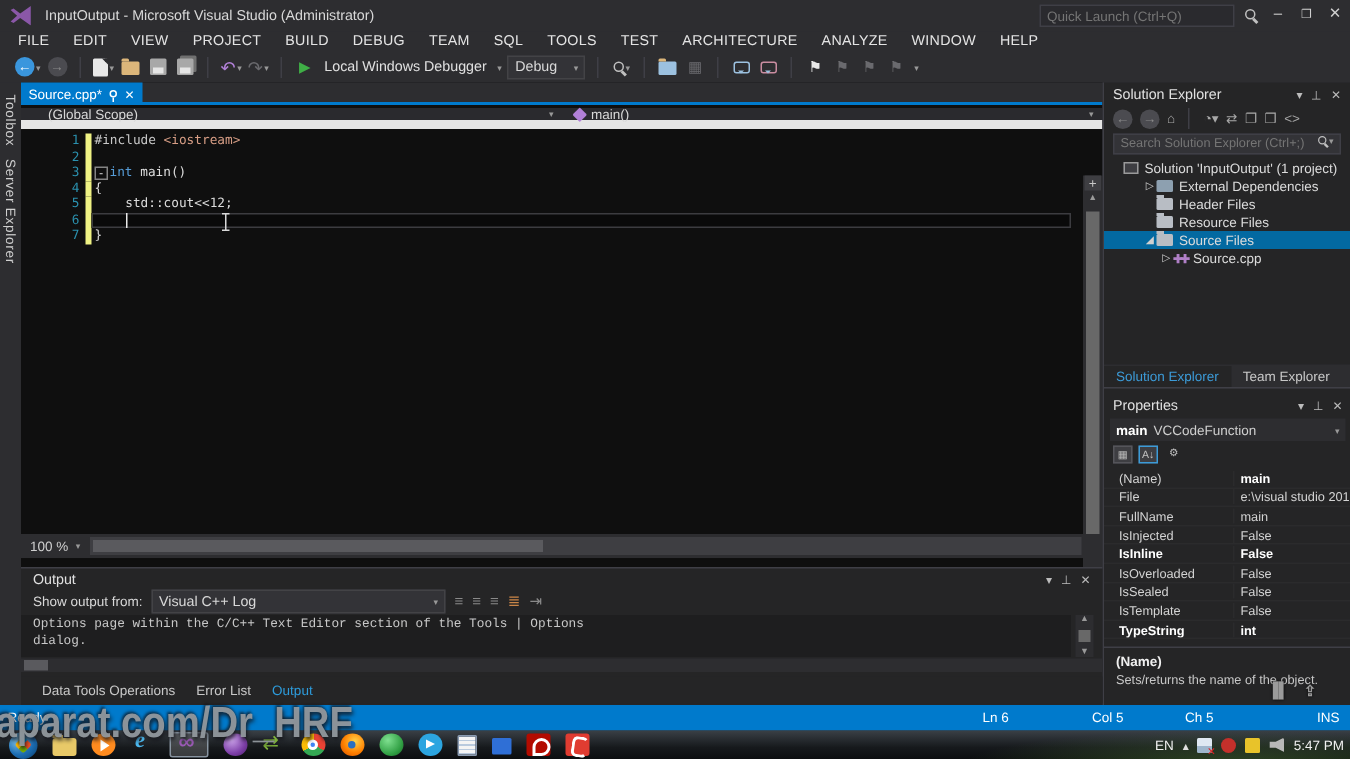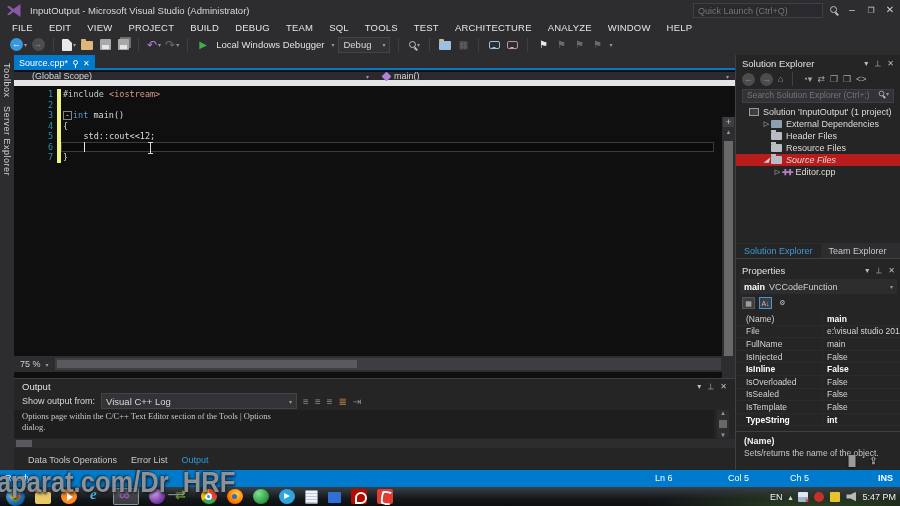--- a/index.html
+++ b/index.html
@@ -98,21 +98,21 @@
   .ph-ico { margin-left:6px; color:#bcbcbc; font-size:8px; }
   .ph-ico.dd::before { content:"▾"; }
   .ph-ico.pin::before { content:"⊣"; transform:rotate(90deg); display:inline-block; }
   .ph-ico.cls::before { content:"✕"; }
   #se-toolbar { height:16px; display:flex; align-items:center; gap:5px; padding:0 6px; color:#a8a8a8; font-size:9px; }
   .seti { font-size:9px; color:#a8a8a8; }
   #se-search { margin:2px 6px; height:14px; background:#333337; border:1px solid #3f3f46; display:flex; align-items:flex-start; padding:0 4px; }
   #se-search input { flex:1; background:transparent; border:none; color:#8a8a8a; font-size:8.5px; font-family:"Liberation Sans",sans-serif; outline:none; }
   #solution-tree { margin-top:3px; }
   .tree-row { display:flex; align-items:center; height:12px; font-size:9px; color:#dcdcdc; white-space:nowrap; }
-  .tree-row.selected { background:#b91c1c;font-style:italic; }
+  .tree-row.selected { background:#0369a1; }
   .tree-row.bold { font-weight:bold; }
   .tree-arrow { width:9px; font-size:7px; color:#d0d0d0; text-align:center; flex:none; }
   .ticon { flex:none; margin-right:4px; }
   .ticon-solution { width:10px; height:8px; border:1px solid #9a9a9a; background:#3e3e42; }
   .ticon-project { width:10px; height:9px; background:#9b9b9b; border:1px solid #c8c8c8; }
   .ticon-dependencies { width:11px; height:8px; background:#8da0b0; border-radius:1px; }
   .ticon-folder { width:11px; height:8px; background:#b8bdc4; border-radius:1px; position:relative; }
   .ticon-folder::before { content:""; position:absolute; left:0; top:-2px; width:5px; height:2px; background:#b8bdc4; }
   .ticon-cpp-file { color:#b07fc7; font-size:8px; font-weight:bold; }
   .ticon-cpp-file::before { content:"✚✚"; letter-spacing:-2px; }
@@ -136,35 +136,35 @@
   #prop-desc-title { font-weight:bold; font-size:9px; color:#f0f0f0; }
   #prop-desc-text { font-size:8.5px; color:#c8c8c8; margin-top:2px; }
   
   #output { position:absolute; left:14px; top:378px; width:721px; height:92px; background:#252526; border-top:1px solid #3f3f46; }
   #out-head { height:14px; display:flex; align-items:center; padding:0 8px; font-size:9.5px; color:#e0e0e0; }
   #out-row { height:16px; display:flex; align-items:center; gap:6px; padding:0 8px; }
   #out-label { font-size:9px; color:#d8d8d8; }
   #out-combo { width:196px; }
   .out-ico { color:#8a8a8a; font-size:10px; }
   .out-ico.hot { color:#c98548; }
-  #out-text { position:absolute; left:0; top:31px; width:700px; height:28px; background:#1e1e1f; padding:1px 8px; font-family:Liberation Serif, serif; font-size:8.5px; line-height:11px; color:#c8c8c8; white-space:pre; overflow:hidden; }
+  #out-text { position:absolute; left:0; top:31px; width:700px; height:28px; background:#1e1e1f; padding:1px 8px; font-family:Liberation Mono, monospace; font-size:8.5px; line-height:11px; color:#c8c8c8; white-space:pre; overflow:hidden; }
   #out-vscroll { position:absolute; right:6px; top:31px; width:12px; height:28px; background:#2d2d30; }
   #out-vthumb { position:absolute; left:2px; top:10px; width:8px; height:8px; background:#686868; }
   #out-hscroll { position:absolute; left:0; top:60px; width:721px; height:9px; background:#2d2d30; }
   #out-hthumb { position:absolute; left:2px; top:1px; width:16px; height:7px; background:#5a5a5e; }
   #out-tabs { position:absolute; left:0; top:72px; width:721px; height:18px; display:flex; align-items:center; gap:2px; padding-left:8px; background:#252526; }
   .out-tab { padding:2px 6px; font-size:9px; color:#c8c8c8; }
   .out-tab.active { color:#2d9bdb; }
   
   #statusbar { position:absolute; left:0; top:470px; width:900px; height:17px; background:#007acc; color:#fff; font-size:9px; }
   #sb-ready { position:absolute; left:5px; top:3px; }
   #sb-ln { position:absolute; left:655px; top:3px; }
   #sb-col { position:absolute; left:728px; top:3px; }
   #sb-ch { position:absolute; left:790px; top:3px; }
-  #sb-ins { position:absolute; left:878px; top:3px;font-weight:bold; }
+  #sb-ins { position:absolute; left:878px; top:3px; }
   
   #overlay-icons { position:absolute; left:845px; top:455px; display:flex; gap:10px; z-index:40; }
   .ov-ico { color:#9a9a9a; font-size:10px; font-weight:bold; text-shadow:0 0 2px #000; }
   
   #taskbar { position:absolute; left:0; top:487px; width:900px; height:19px; background:linear-gradient(#3a4046,#16191c 60%,#0c0e10); display:flex; align-items:center; gap:10px; padding-left:6px; }
   #taskbar::after { content:""; position:absolute; right:0; top:0; width:260px; height:19px; background:radial-gradient(ellipse at 70% 120%, rgba(90,140,60,.45), transparent 70%); pointer-events:none; }
   .tb-icon { width:16px; height:15px; flex:none; position:relative; }
   .start-orb { width:19px; height:18px; border-radius:50%; background:radial-gradient(circle at 35% 30%, #8fd0f0, #1c6db3 55%, #0a3a66); }
   .start-orb::before { content:""; position:absolute; left:5px; top:4px; width:9px; height:9px; border-radius:2px; background:conic-gradient(#f25022 0 25%, #7fba00 0 50%, #ffb900 0 75%, #00a4ef 0 100%); transform:rotate(45deg) scale(.9); }
   .explorer { background:#e8c968; border-radius:2px; height:12px; margin-top:2px; }
@@ -384,21 +384,21 @@
       <div id="ibeam"></div>
       <div id="v-scroll">
         <div id="v-split"></div>
         <span class="sb-arrow" style="top:12px">▲</span>
         <div id="v-thumb"></div>
         <span class="sb-arrow" style="bottom:1px">▼</span>
       </div>
     </div>
     <div id="editor-bottom">
       <span id="zoom-ctl">
-          <span>75 %</span>
+          <span>100 %</span>
           <span class="tiny-dd">▾</span>
         </span>
       <div id="h-scroll">
           <div id="h-thumb"></div>
         </div>
     </div>
   </div>
 
   <div id="right-panel">
     <div class="pane-head">
@@ -446,21 +446,21 @@
           <span>Resource Files</span>
         </div>
         <div class="tree-row selected" style="padding-left: 26px;">
           <span class="tree-arrow">◢</span>
           <span class="ticon ticon-folder"></span>
           <span>Source Files</span>
         </div>
         <div class="tree-row" style="padding-left: 37px;">
           <span class="tree-arrow">▷</span>
           <span class="ticon ticon-cpp-file"></span>
-          <span>Editor.cpp</span>
+          <span>Source.cpp</span>
         </div>
       </div>
     <div id="se-tabs">
         <span class="se-tab active">Solution Explorer</span>
         <span class="se-tab">Team Explorer</span>
       </div>
 
     <div id="props">
       <div class="pane-head">
         <span>Properties</span>

